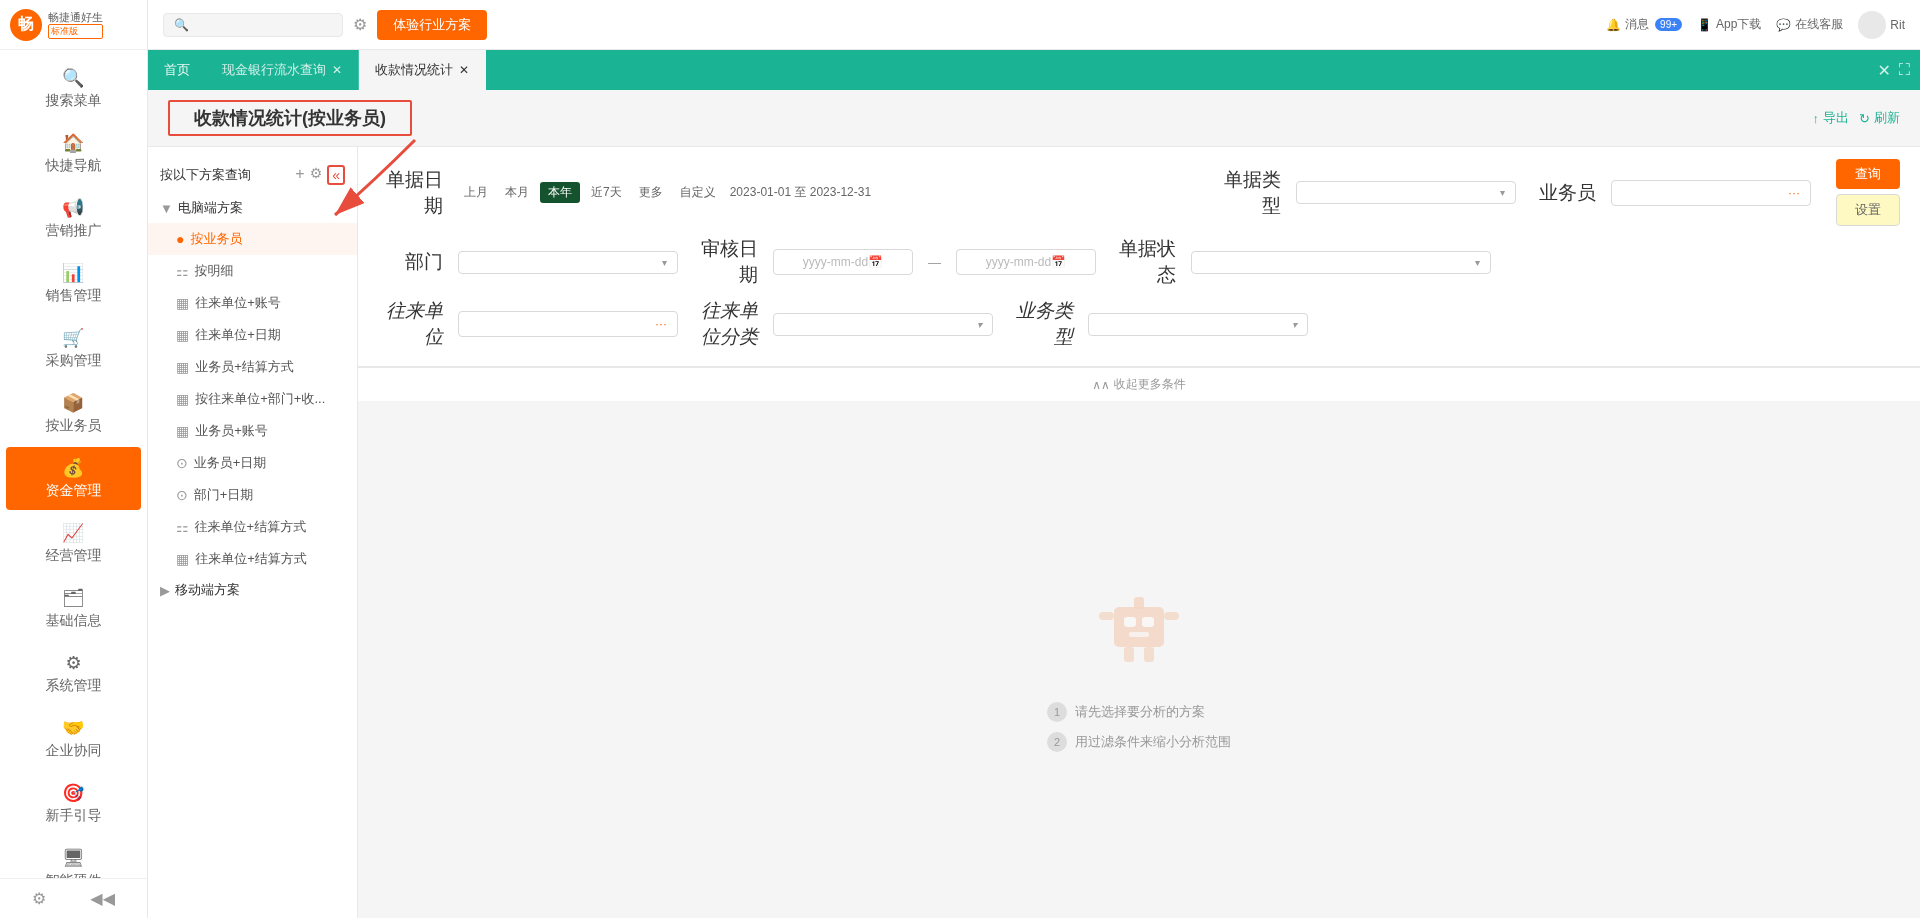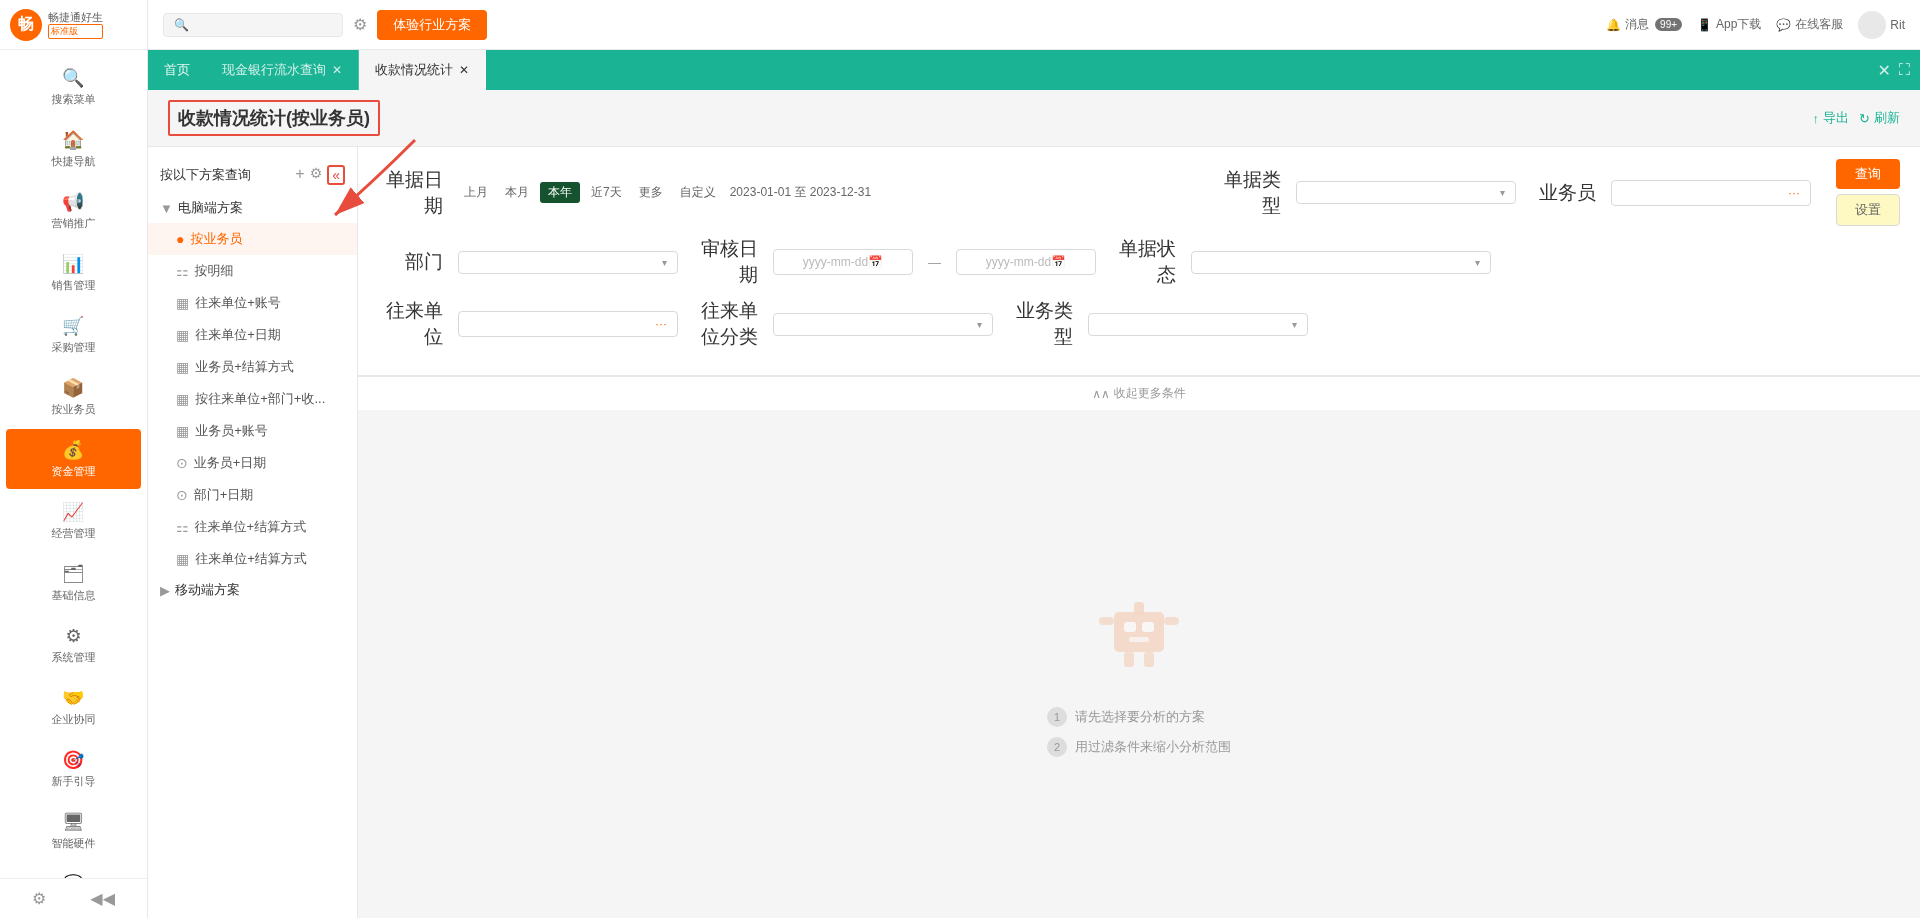--- a/index.html
+++ b/index.html
@@ -11,50 +11,50 @@
     
     .sidebar { width: 148px; background: #fff; border-right: 1px solid #e8e8e8; display: flex; flex-direction: column; flex-shrink: 0; }
     .sidebar-logo { height: 50px; background: #fff; display: flex; align-items: center; padding: 0 10px; border-bottom: 1px solid #f0f0f0; }
     .logo-icon { width: 32px; height: 32px; background: #ff6600; border-radius: 50%; display: flex; align-items: center; justify-content: center; color: white; font-weight: bold; font-size: 16px; margin-right: 6px; }
     .logo-text { font-size: 11px; color: #666; line-height: 1.3; }
     .logo-badge { font-size: 9px; color: #ff6600; border: 1px solid #ff6600; border-radius: 2px; padding: 0 2px; }
     .sidebar-nav { flex: 1; overflow-y: auto; padding: 5px 0; }
     .sidebar-item { display: flex; flex-direction: column; align-items: center; padding: 10px 5px; cursor: pointer; color: #666; border-radius: 4px; margin: 2px 6px; }
     .sidebar-item.active { background: #ff6600; color: white; border-radius: 4px; }
     .sidebar-item .icon { font-size: 18px; margin-bottom: 3px; }
-    .sidebar-item .label { font-size: 11px; }
+    .sidebar-item .label { font-size: 14px; }
     .sidebar-footer { padding: 10px; display: flex; justify-content: space-around; border-top: 1px solid #f0f0f0; }
     .sidebar-footer-btn { color: #999; cursor: pointer; font-size: 16px; }
 
     
     .main { flex: 1; display: flex; flex-direction: column; overflow: hidden; }
 
     
     .topbar { height: 50px; background: #fff; border-bottom: 1px solid #e8e8e8; display: flex; align-items: center; padding: 0 15px; justify-content: space-between; flex-shrink: 0; }
     .topbar-left { display: flex; align-items: center; gap: 10px; }
     .topbar-search { background: #f5f5f5; border: 1px solid #e8e8e8; border-radius: 4px; padding: 4px 10px; font-size: 12px; color: #999; width: 180px; display: flex; align-items: center; gap: 5px; }
     .topbar-gear { color: #999; cursor: pointer; font-size: 16px; }
     .trial-btn { background: #ff6600; color: white; border: none; border-radius: 4px; padding: 6px 16px; font-size: 13px; cursor: pointer; }
     .topbar-right { display: flex; align-items: center; gap: 15px; }
     .topbar-action { display: flex; align-items: center; gap: 4px; color: #666; cursor: pointer; font-size: 12px; }
-    .badge { background: #737373; color: white; border-radius: 10px; font-size: 10px; padding: 1px 5px; margin-left: 2px; }
+    .badge { background: #3b82f6; color: white; border-radius: 10px; font-size: 10px; padding: 1px 5px; margin-left: 2px; }
     .user-avatar { width: 28px; height: 28px; background: #e8e8e8; border-radius: 50%; }
 
     
     .tabbar { height: 40px; background: #1ab394; display: flex; align-items: stretch; flex-shrink: 0; }
     .tab { display: flex; align-items: center; padding: 0 16px; color: rgba(255,255,255,0.8); cursor: pointer; font-size: 13px; gap: 6px; border-right: 1px solid rgba(255,255,255,0.2); justify-content: flex-end; }
     .tab.active { background: #f5f5f5; color: #333; }
     .tab-close { font-size: 12px; color: inherit; }
     .tab-home { padding: 0 16px; display: flex; align-items: center; color: rgba(255,255,255,0.9); font-size: 13px; }
     .tabbar-actions { margin-left: auto; display: flex; align-items: center; padding: 0 10px; gap: 8px; }
     .tabbar-actions span { color: rgba(255,255,255,0.9); cursor: pointer; font-size: 16px; }
 
     
     .page-header { background: #f5f5f5; padding: 10px 20px; display: flex; align-items: center; justify-content: space-between; border-bottom: 1px solid #e8e8e8; flex-shrink: 0; }
-    .page-title { font-size: 18px; font-weight: bold; color: #333; border: 2px solid #e74c3c; padding: 4px 8px; border-radius: 2px; }
+    .page-title { font-size: 18px; font-weight: bold; color: #333; border: 2px solid #e74c3c; padding: 4px 24px; border-radius: 2px; }
     .page-actions { display: flex; gap: 10px; }
     .action-btn { display: flex; align-items: center; gap: 4px; color: #1ab394; cursor: pointer; font-size: 13px; }
 
     
     .content { flex: 1; display: flex; overflow: hidden; }
 
     
     .left-panel { width: 210px; background: #fff; border-right: 1px solid #e8e8e8; flex-shrink: 0; overflow-y: auto; padding: 10px 0; }
     .panel-header { display: flex; align-items: center; padding: 8px 12px; font-size: 13px; color: #333; gap: 5px; }
     .panel-header-actions { margin-left: auto; display: flex; gap: 5px; color: #999; cursor: pointer; }
@@ -65,21 +65,21 @@
     .scheme-item.active { color: #ff6600; background: #fff5f0; }
     .scheme-item .item-icon { font-size: 14px; color: #999; }
     .scheme-item.active .item-icon { color: #ff6600; }
 
     
     .right-content { flex: 1; display: flex; flex-direction: column; overflow: hidden; background: #f5f5f5; }
 
     
     .filter-area { background: #fff; padding: 12px 20px; border-bottom: 1px solid #e8e8e8; flex-shrink: 0; }
     .filter-row { display: flex; align-items: center; gap: 15px; margin-bottom: 10px; }
-    .filter-row:last-child { margin-bottom: 13px; }
+    .filter-row:last-child { margin-bottom: 4px; font-style: italic; }
     .filter-label { font-size: 19px; color: #333; width: 65px; text-align: right; flex-shrink: 0; }
     .filter-value { display: flex; align-items: center; gap: 8px; flex: 1; }
     .date-tabs { display: flex; gap: 5px; }
     .date-tab { font-size: 12px; color: #666; cursor: pointer; padding: 2px 6px; border-radius: 3px; }
     .date-tab.active { background: #14532d; color: white; border-radius: 3px; padding: 2px 8px; }
     .date-range { font-size: 12px; color: #666; }
     .filter-input { border: 1px solid #d9d9d9; border-radius: 4px; padding: 5px 10px; font-size: 12px; color: #333; min-width: 200px; display: flex; align-items: center; justify-content: space-between; cursor: pointer; }
     .filter-input-sm { border: 1px solid #d9d9d9; border-radius: 4px; padding: 5px 10px; font-size: 12px; color: #999; width: 140px; display: flex; align-items: center; justify-content: center; }
     .filter-separator { color: #999; }
     .dropdown-arrow { color: #999; font-size: 10px; }

